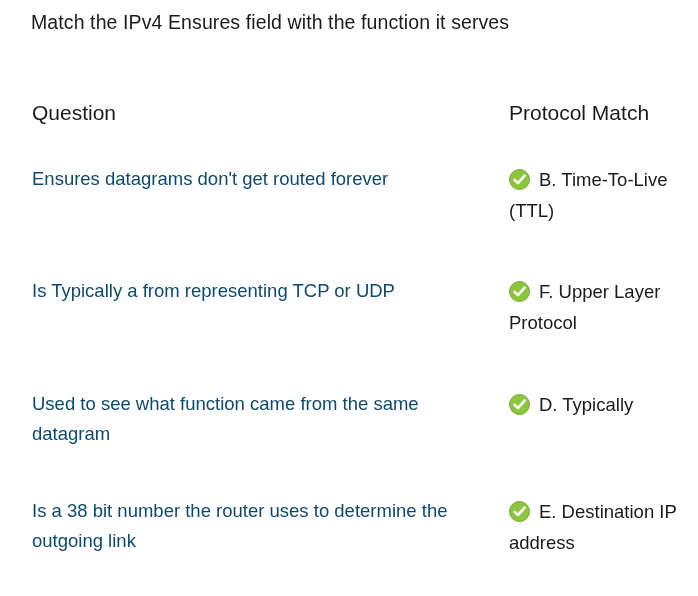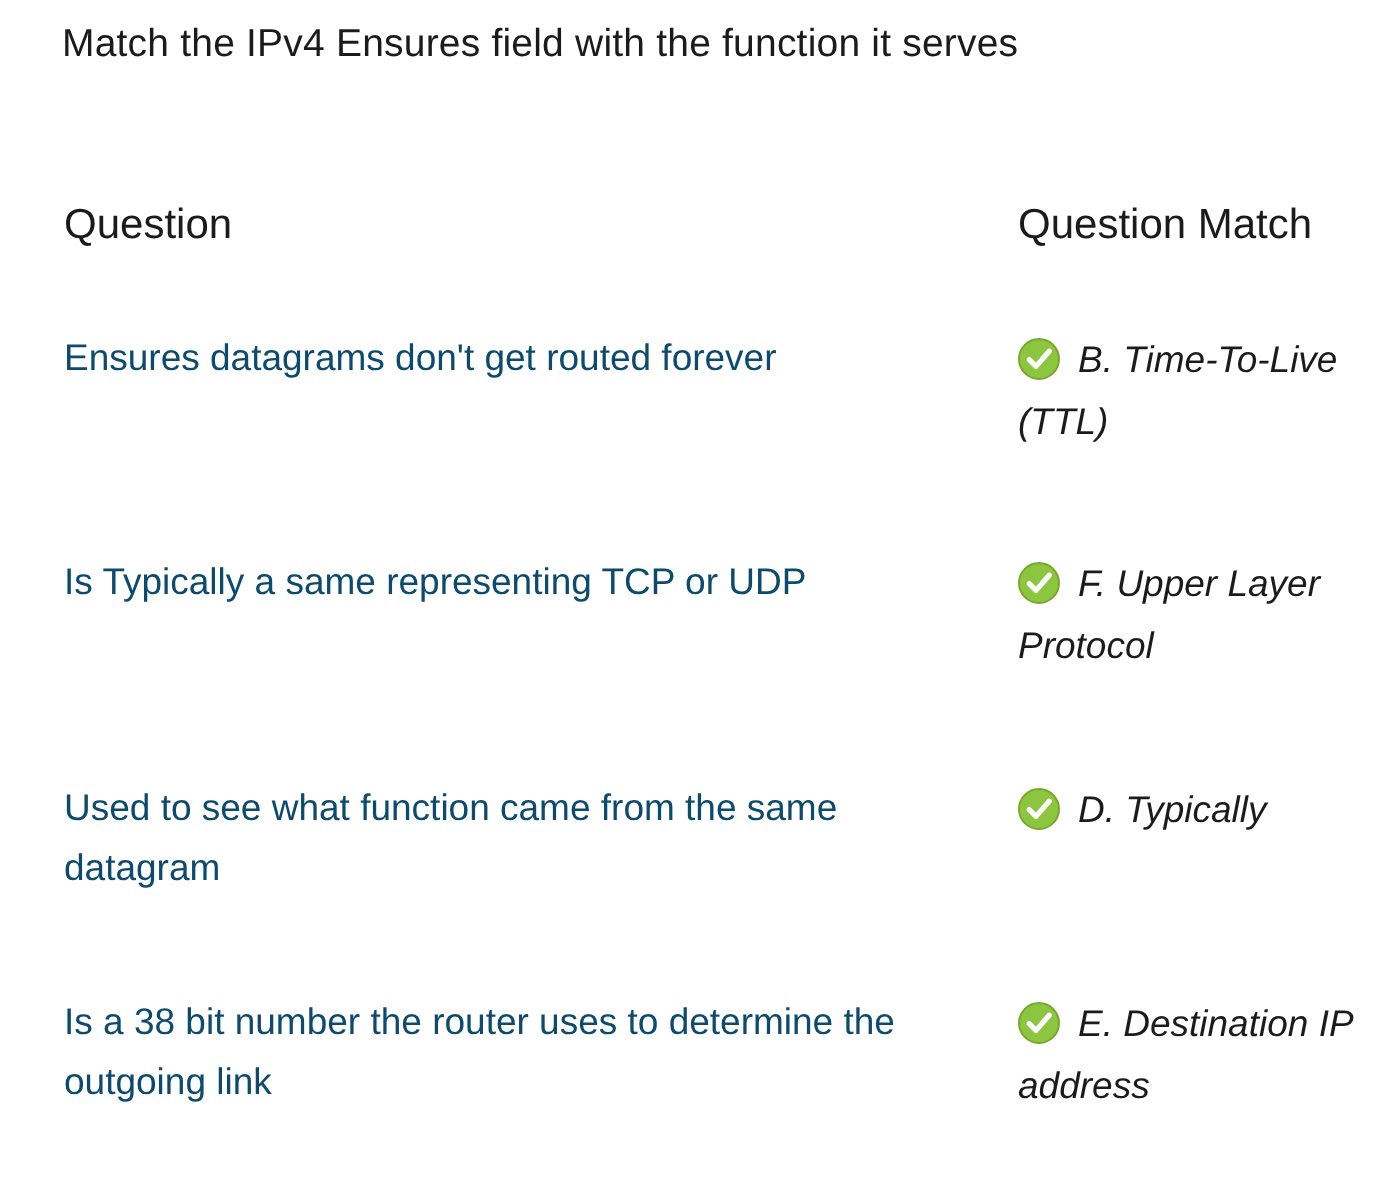--- a/index.html
+++ b/index.html
@@ -70,21 +70,20 @@
   }
 
   .match-cell {
     position: absolute;
     left: 509px;
     top: 0;
     width: 189px;
     font-size: 18.5px;
     line-height: 31px;
     color: #1b1b1b;
-    font-style: italic;
   }
 
   
   .check-icon {
     display: inline-block;
     width: 21px;
     height: 21px;
     vertical-align: -4px;
     margin-right: 9px;
   }
@@ -96,37 +95,37 @@
 </style>
 </head>
 <body>
 
 <div id="quiz-page">
 
   <div class="page-title">Match the IPv4 Ensures field with the function it serves</div>
 
   <div class="col-header question-col">Question</div>
 
-  <div class="col-header match-col">Question Match</div>
+  <div class="col-header match-col">Protocol Match</div>
 
   <div class="qa-row row-0">
     <div class="question-cell">Ensures datagrams don't get routed forever</div>
     <div class="match-cell">
       <span class="check-icon">
         <svg viewBox="0 0 21 21" xmlns="http://www.w3.org/2000/svg">
           <circle cx="10.5" cy="10.5" r="10" fill="#8CC63E"></circle>
           <circle cx="10.5" cy="10.5" r="10" fill="none" stroke="#76A92A" stroke-width="1"></circle>
           <path d="M5.6 10.8 L9 14.2 L15.6 6.6" fill="none" stroke="#ffffff" stroke-width="2.6" stroke-linecap="round" stroke-linejoin="round"></path>
         </svg>
       </span><span>B. Time-To-Live (TTL)</span>
     </div>
   </div>
 
   <div class="qa-row row-1">
-    <div class="question-cell">Is Typically a same representing TCP or UDP</div>
+    <div class="question-cell">Is Typically a from representing TCP or UDP</div>
     <div class="match-cell">
       <span class="check-icon">
         <svg viewBox="0 0 21 21" xmlns="http://www.w3.org/2000/svg">
           <circle cx="10.5" cy="10.5" r="10" fill="#8CC63E"></circle>
           <circle cx="10.5" cy="10.5" r="10" fill="none" stroke="#76A92A" stroke-width="1"></circle>
           <path d="M5.6 10.8 L9 14.2 L15.6 6.6" fill="none" stroke="#ffffff" stroke-width="2.6" stroke-linecap="round" stroke-linejoin="round"></path>
         </svg>
       </span><span>F. Upper Layer Protocol</span>
     </div>
   </div>

